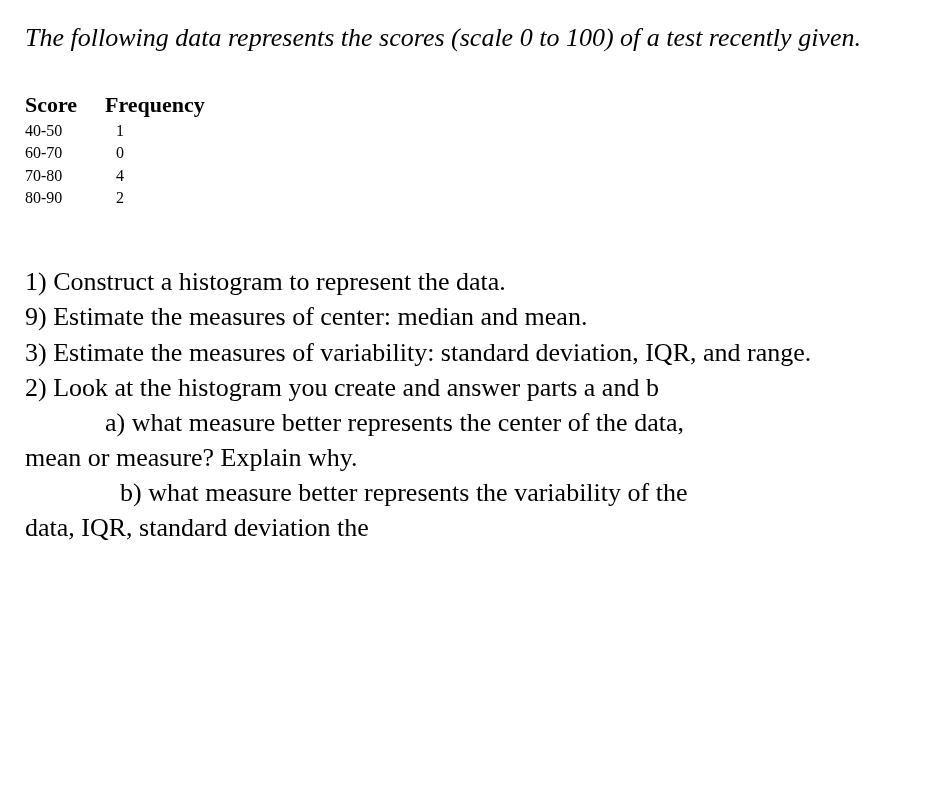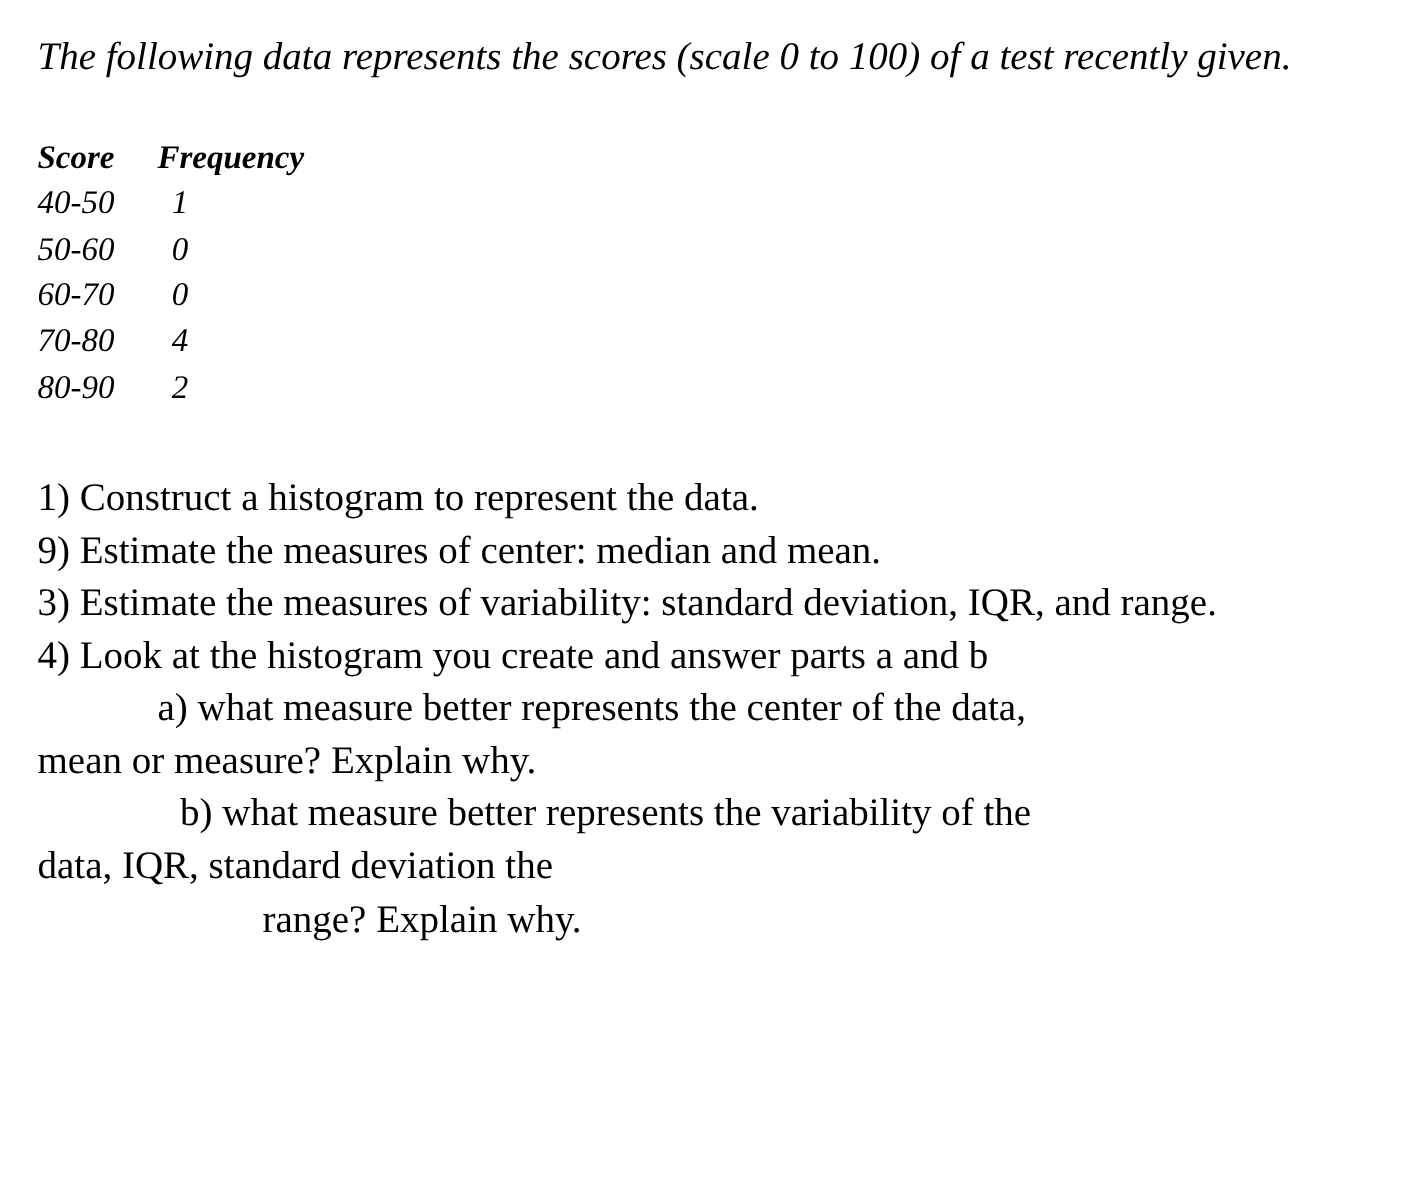--- a/index.html
+++ b/index.html
@@ -11,33 +11,32 @@
       width: 949px;
       box-sizing: border-box;
       font-size: 26px;
       line-height: 1.35;
     }
     .intro {
       margin-bottom: 35px;
       font-style: italic;
     }
     .table-section {
-      margin-bottom: 40px;
-      font-style: italic;
+      margin-bottom: 55px;
     }
     .table-header {
       font-weight: bold;
       font-size: 22px;
     }
     .table-header span:first-child {
       display: inline-block;
       width: 80px;
     }
     .table-row {
-      font-size: 22px;
+      font-size: 16px;
       line-height: 1.4;
     }
     .score-cell {
       display: inline-block;
       width: 80px;
     }
     .freq-cell {
       display: inline-block;
       width: 30px;
       text-align: center;
@@ -66,36 +65,32 @@
 <div class="intro">The following data represents the scores (scale 0 to 100) of a test recently given.</div>
 
 <div class="table-section">
   <div class="table-header">
     <span>Score</span><span>Frequency</span>
   </div>
   <div class="table-row">
     <span class="score-cell">40-50</span><span class="freq-cell">1</span>
   </div>
   <div class="table-row">
-    <span class="score-cell">50-60</span><span class="freq-cell">0</span>
-  </div>
-  <div class="table-row">
     <span class="score-cell">60-70</span><span class="freq-cell">0</span>
   </div>
   <div class="table-row">
     <span class="score-cell">70-80</span><span class="freq-cell">4</span>
   </div>
   <div class="table-row">
     <span class="score-cell">80-90</span><span class="freq-cell">2</span>
   </div>
 </div>
 
 <div class="questions q-block">
   <div>1) Construct a histogram to represent the data.</div>
   <div>9) Estimate the measures of center: median and mean.</div>
   <div>3) Estimate the measures of variability: standard deviation, IQR, and range.</div>
-  <div>4) Look at the histogram you create and answer parts a and b</div>
+  <div>2) Look at the histogram you create and answer parts a and b</div>
   <div><span class="sub-a">a) what measure better represents the center of the data,</span></div>
   <div>mean or measure? Explain why.</div>
   <div><span class="sub-b">b) what measure better represents the variability of the</span></div>
   <div>data, IQR, standard deviation the</div>
-  <div class="range-line">range? Explain why.</div>
 </div>
 
 </body></html>

